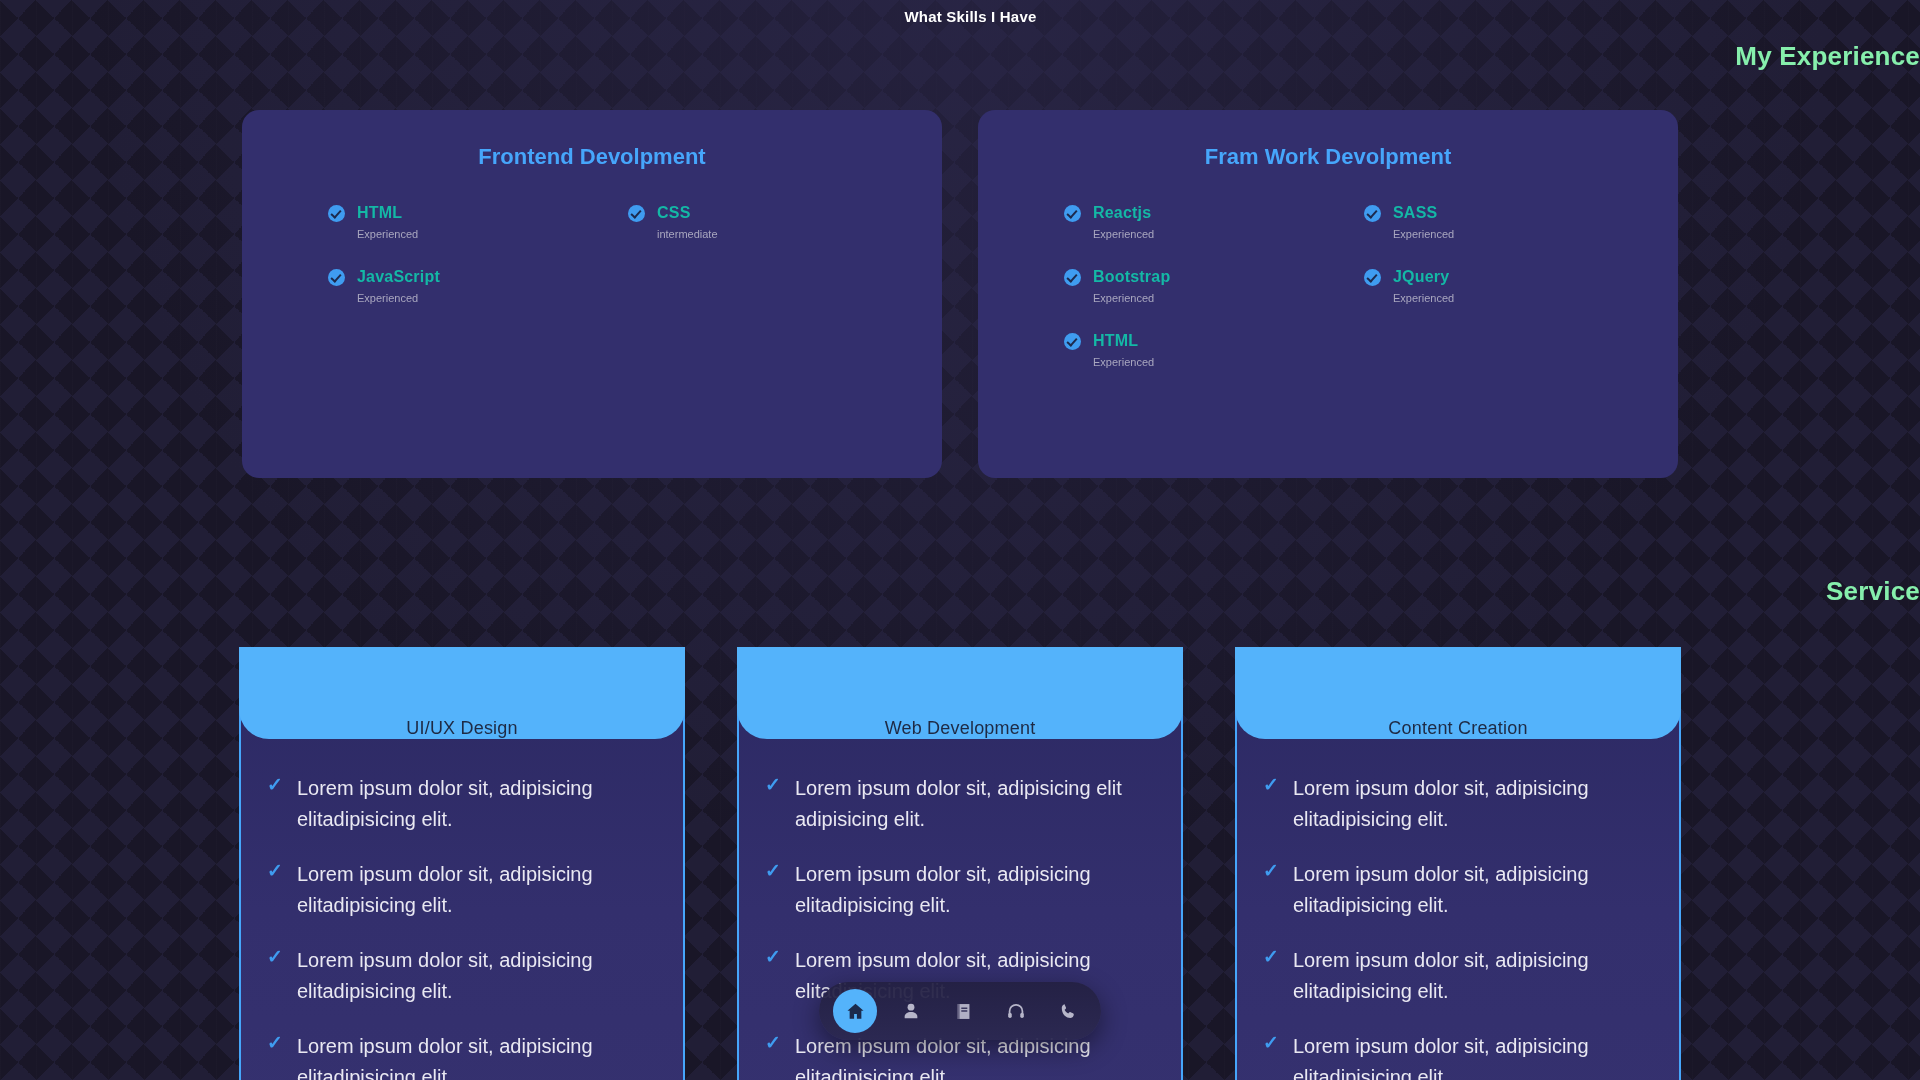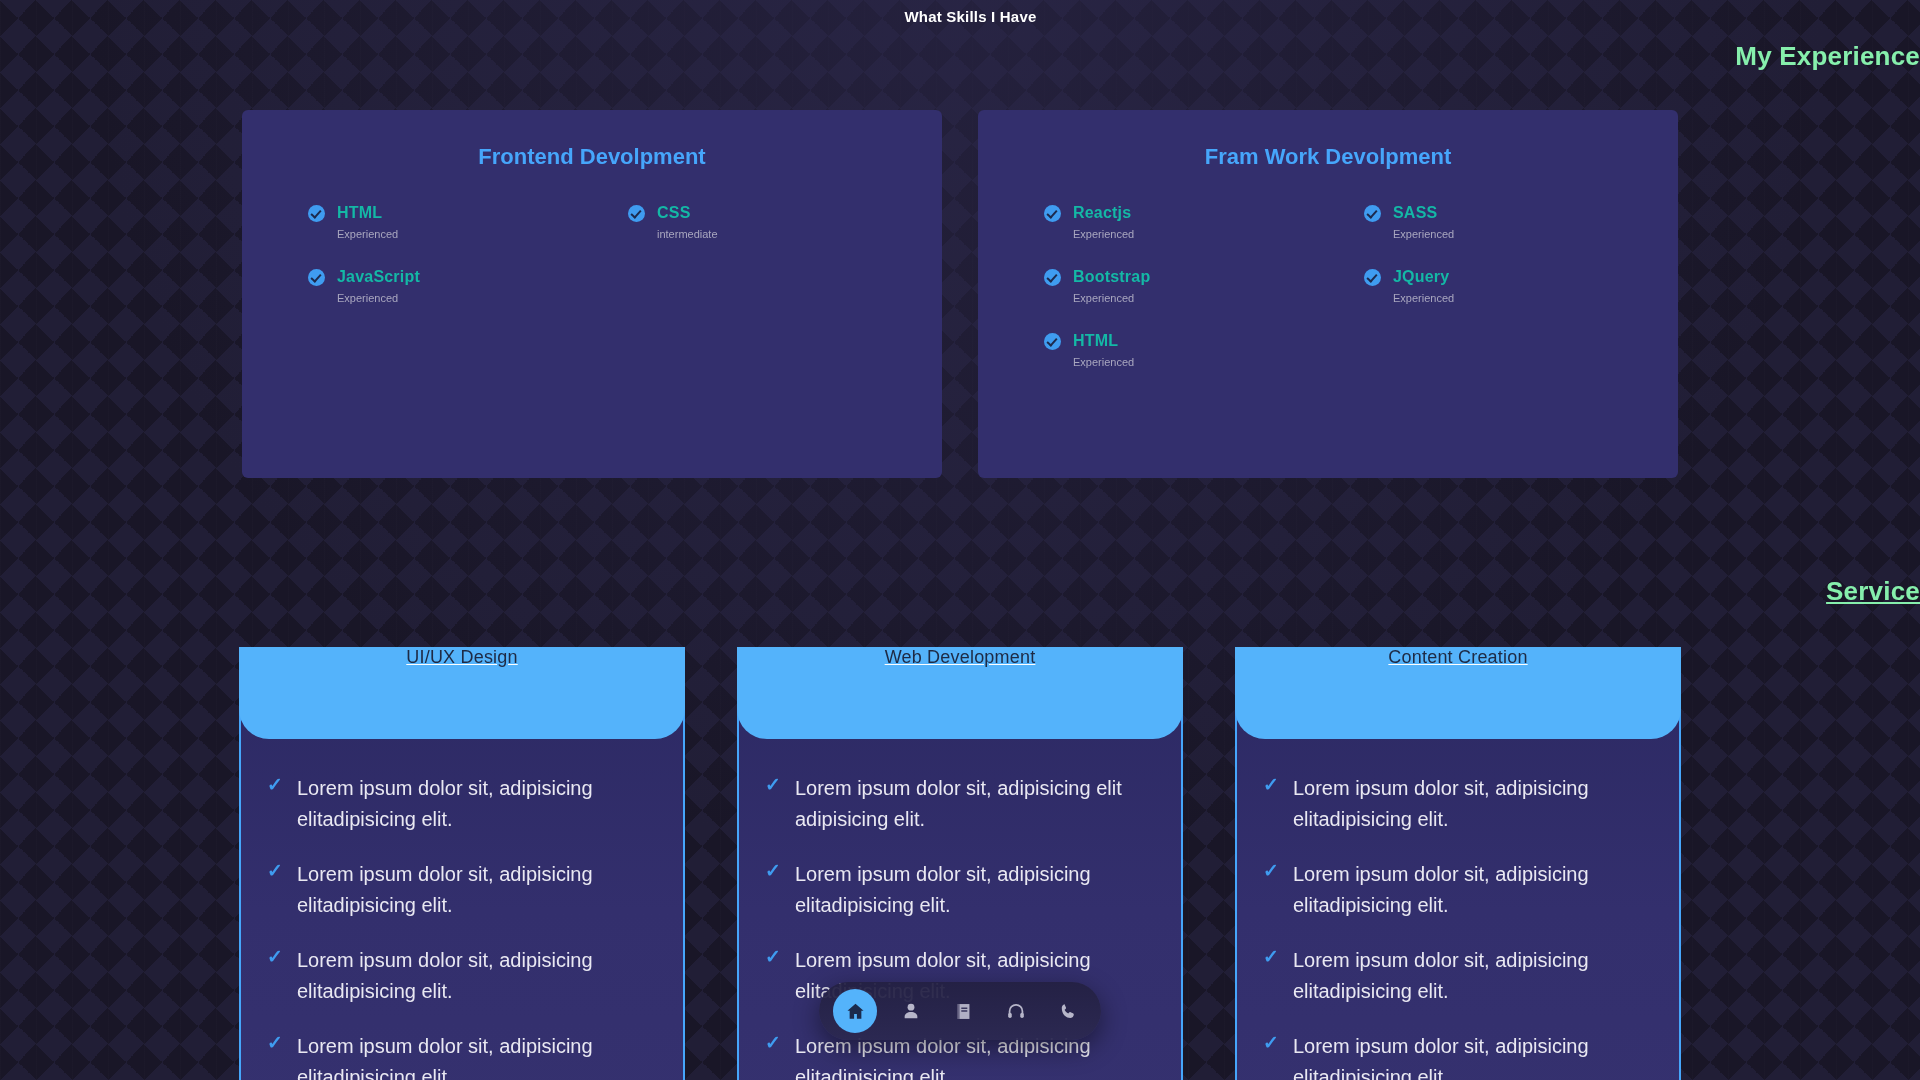--- a/index.html
+++ b/index.html
@@ -49,36 +49,36 @@
     font-weight:bold;
     color:#86efac;
     letter-spacing:.2px;
     text-align:right;
   }
 
   #experience-head { padding-top:8px;padding-left:21px; }
   #experience-head .section-title { margin-top:16px; }
 
   #service-head { margin-top:0; }
-  #service-head .section-title { margin-top:4px;text-decoration:underline; }
+  #service-head .section-title { margin-top:4px; }
 
   
   .experience-wrap {
     display:flex;
     justify-content:center;
     gap:36px;
     margin-top:38px;
   }
 
   .skill-card {
     width:700px;
     min-height:368px;
     background:#332f6d;
-    border-radius:6px;
-    padding:34px 24px 30px;
+    border-radius:17px;
+    padding:34px 44px 30px;
   }
 
   .skill-card-title {
     text-align:center;
     font-size:22px;
     font-weight:bold;
     color:#46a6fb;
     margin-bottom:34px;
   }
 
@@ -150,23 +150,22 @@
     position:relative;
     padding-bottom:10px;
   }
 
   .service-head-block {
     background:#54b3fb;
     border-radius:0 0 30px 30px;
     height:92px;
     margin:0 -2px;
     display:flex;
-    align-items:flex-start;
+    align-items:flex-end;
     justify-content:center;
-    text-decoration:underline;
   }
 
   .service-head-title {
     font-size:18px;
     color:#1e2a44;
     letter-spacing:.2px;
   }
 
   .service-list {
     list-style:none;

